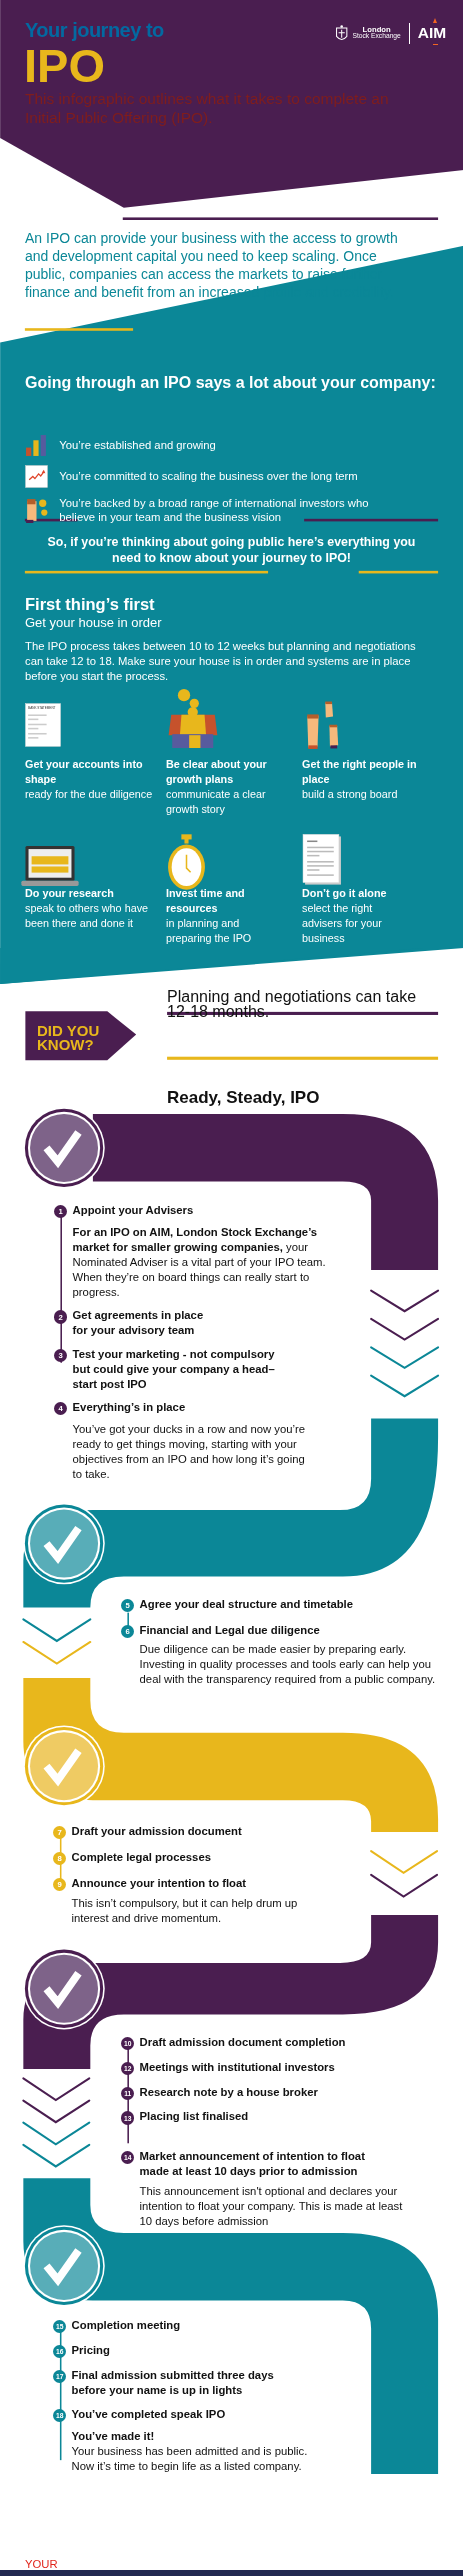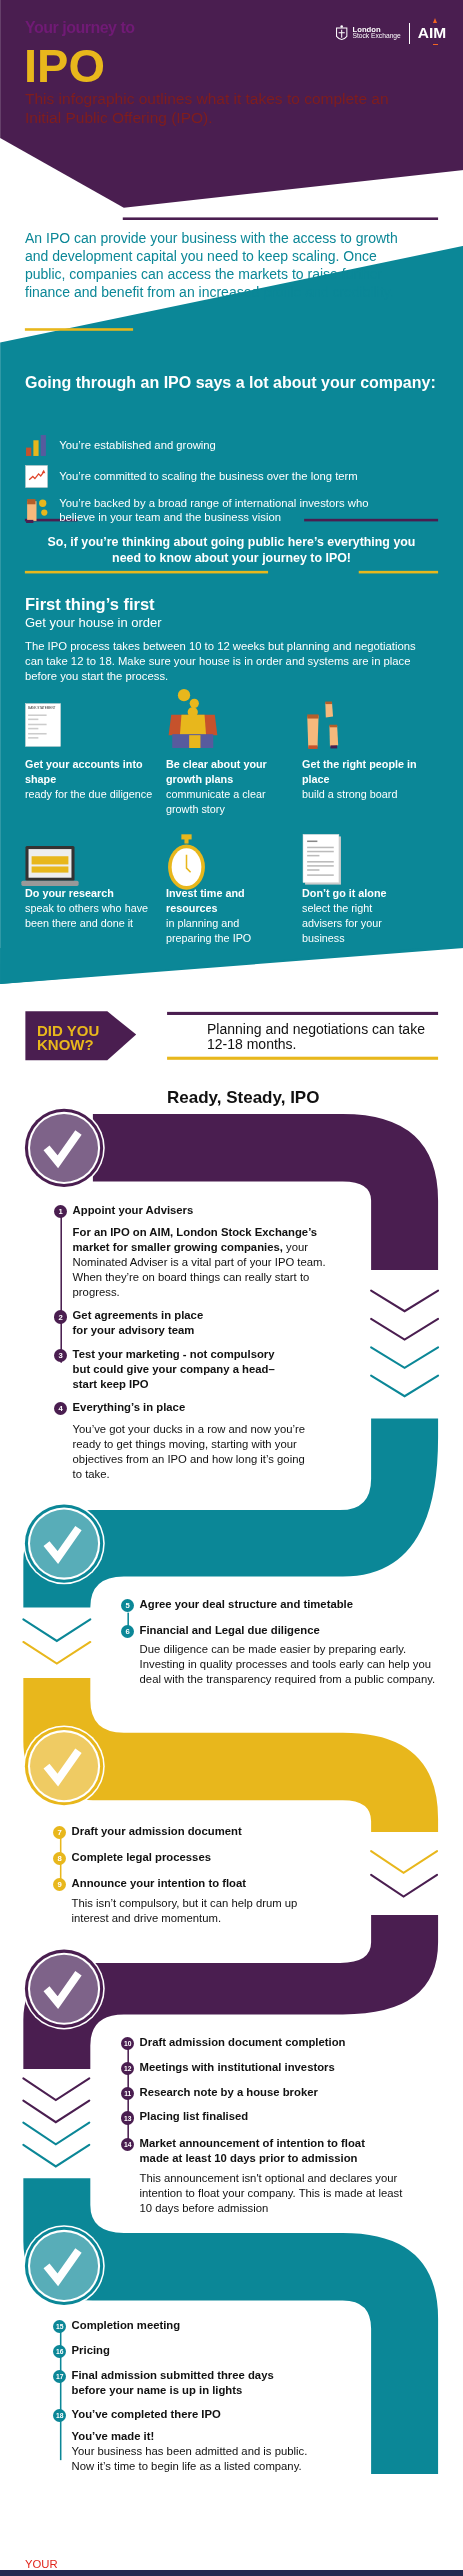--- a/index.html
+++ b/index.html
@@ -1,41 +1,41 @@
 <!DOCTYPE html>
 <html style="font-size:8.2px"><head>
 <meta charset="utf-8">
 <style>
   * { box-sizing: border-box; margin: 0; padding: 0; }
   body { width: 464px; background: #ffffff; font-family: "Liberation Sans", sans-serif; }
   .page { position: relative; width: 464px; height: 2726px; overflow: hidden; background: #fff; }
   .abs { position: absolute; }
-  .hero-title-1 { left:25px; top:18.5px; font-size:16px; font-weight:bold; color:#701a75; letter-spacing:-0.5px; font-family:"Liberation Sans Narrow","Liberation Sans",sans-serif; }
+  .hero-title-1 { left:25px; top:18.5px; font-size:20px; font-weight:bold; color:#0369a1; letter-spacing:-0.5px; font-family:"Liberation Sans Narrow","Liberation Sans",sans-serif; }
   .hero-title-2 { left:24px; top:42px; font-size:47px; font-weight:bold; color:#e8b71c; line-height:1; }
   .hero-sub { left:25px; top:90px; width:402px; font-size:15.5px; line-height:18.5px; color:#7f1d1d; }
   .lse-logo { left:335px; top:23px; display:flex; align-items:center; gap:4.1px; color:#fff; }
   .lse-crest { width:13.4px; height:17.5px; }
   .lse-name { font-size:6.7px; line-height:6.7px; }
-  .lse-name b { display:block; font-size:7.7px; }
+  .lse-name b { display:block; font-size:7.7px;text-align:center; }
   .lse-div { width:0.5px; height:20.6px; background:#fff; margin:0 4.1px; }
   .aim { font-size:15.5px; font-weight:bold; position:relative; }
   .aim-tri { position:absolute; left:15.5px; top:-6.2px; width:0; height:0; border-left:2.6px solid transparent; border-right:2.6px solid transparent; border-bottom:5.7px solid #f26522; }
   .aim-bar { position:absolute; left:15.5px; top:19.6px; width:5.2px; height:1.5px; background:#f26522; }
   .intro-text { left:25px; top:229px; width:381px; font-size:14px; line-height:18px; color:#0b8797; }
   .h-company { left:25px; top:374px; font-size:16px; font-weight:bold; color:#fff; }
   .point { left:25px; display:flex; align-items:center; gap:11.3px; color:#fff; font-size:11.3px; line-height:14.4px; }
   .point-icon { width:23px; height:23px; flex:none; }
   .so-text { left:41px; top:534px; width:381px; text-align:center; font-size:12.4px; line-height:16px; font-weight:bold; color:#fff; }
   .first-title { left:25px; top:595px; font-size:16.5px; font-weight:bold; color:#fff; }
   .first-sub { left:25px; top:615px; font-size:13px; color:#fff; }
   .first-body { left:25px; top:639px; width:402px; font-size:11.3px; line-height:15px; color:#fff; }
   .tip { width:134px; color:#fff; font-size:10.8px; line-height:15px; }
   .tip b { display:block; }
   .dyk-label { left:37px; top:1024px; font-size:15px; font-weight:bold; color:#e8b71c; line-height:14px; }
-  .dyk-text { left:167px; top:1022px; font-size:14px; line-height:15px; color:#111;margin-left:40px; }
+  .dyk-text { left:167px; top:989px; font-size:16px; line-height:15px; color:#111; }
 
   .rss-title { left:167px; top:1088px; font-size:17px; font-weight:bold; color:#111; }
 
   
   .step { display:flex; gap:5.2px; align-items:flex-start; }
   .num { width:13.4px; height:13.4px; border-radius:50%; color:#fff; font-weight:bold; font-size:7.7px; display:flex; align-items:center; justify-content:center; flex:none; margin-top:2.1px; }
   .step-title { font-size:11.3px; line-height:15px; font-weight:bold; color:#111; }
   .step-body { font-size:11.3px; line-height:15px; color:#111; }
   .step-body b { font-weight:bold; }
 
@@ -303,21 +303,21 @@
           <span>your Nominated Adviser is a vital part of your IPO team. When they’re on board things can really start to progress.</span>
         </div>
       </div>
     </div>
     <div class="step" style="margin-top:8.2px;width:155px">
       <span class="num" style="background:#4a1e50">2</span>
       <div class="step-title">Get agreements in place for your advisory team</div>
     </div>
     <div class="step" style="margin-top:8.2px;width:227px">
       <span class="num" style="background:#4a1e50">3</span>
-      <div class="step-title">Test your marketing -  not compulsory but could give your company a head–start keep IPO</div>
+      <div class="step-title">Test your marketing -  not compulsory but could give your company a head–start post IPO</div>
     </div>
     <div class="step" style="margin-top:8.2px">
       <span class="num" style="background:#4a1e50">4</span>
       <div>
         <div class="step-title">Everything’s in place</div>
         <div class="step-body" style="margin-top:7.2px;width:242px">You’ve got your ducks in a row and now you’re ready to get things moving, starting with your objectives from an IPO and how long it’s going to take.</div>
       </div>
     </div>
   </div>
 
@@ -363,21 +363,21 @@
       <div class="step-title">Meetings with institutional investors</div>
     </div>
     <div class="step" style="margin-top:9.3px">
       <span class="num" style="background:#4a1e50;font-size:6.7px">11</span>
       <div class="step-title">Research note by a house broker</div>
     </div>
     <div class="step" style="margin-top:9.3px">
       <span class="num" style="background:#4a1e50;font-size:6.7px">13</span>
       <div class="step-title">Placing list finalised</div>
     </div>
-    <div class="step" style="margin-top:11px">
+    <div class="step" style="margin-top:24px">
       <span class="num" style="background:#4a1e50;font-size:6.7px">14</span>
       <div>
         <div class="step-title" style="width:237px">Market announcement of intention to float made at least 10 days prior to admission</div>
         <div class="step-body" style="margin-top:5.2px;width:268px">This announcement isn't optional and declares your intention to float your company. This is made at least 10 days before admission</div>
       </div>
     </div>
   </div>
 
   <div class="abs" style="left:53px;top:2318px;width:299px">
     <div class="step">
@@ -388,21 +388,21 @@
       <span class="num" style="background:#0b8797;font-size:6.7px">16</span>
       <div class="step-title">Pricing</div>
     </div>
     <div class="step" style="margin-top:9.3px">
       <span class="num" style="background:#0b8797;font-size:6.7px">17</span>
       <div class="step-title" style="width:206px">Final admission submitted three days before your name is up in lights</div>
     </div>
     <div class="step" style="margin-top:9.3px">
       <span class="num" style="background:#0b8797;font-size:6.7px">18</span>
       <div>
-        <div class="step-title">You’ve completed there IPO</div>
+        <div class="step-title">You’ve completed speak IPO</div>
         <div class="step-body" style="margin-top:7.2px;width:242px">
           <b style="display:block">You’ve made it!</b>
           <span>Your business has been admitted and is public. Now it’s time to begin life as a listed company.</span>
         </div>
       </div>
     </div>
   </div>
 
   <div class="abs footer"></div>
   <div class="abs fyg" style="top:2548px">

